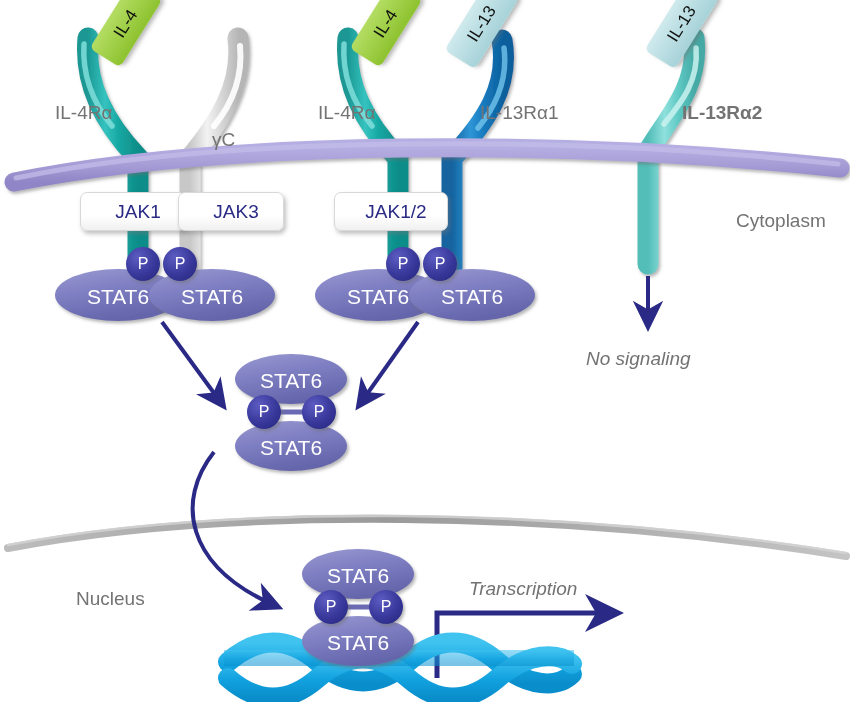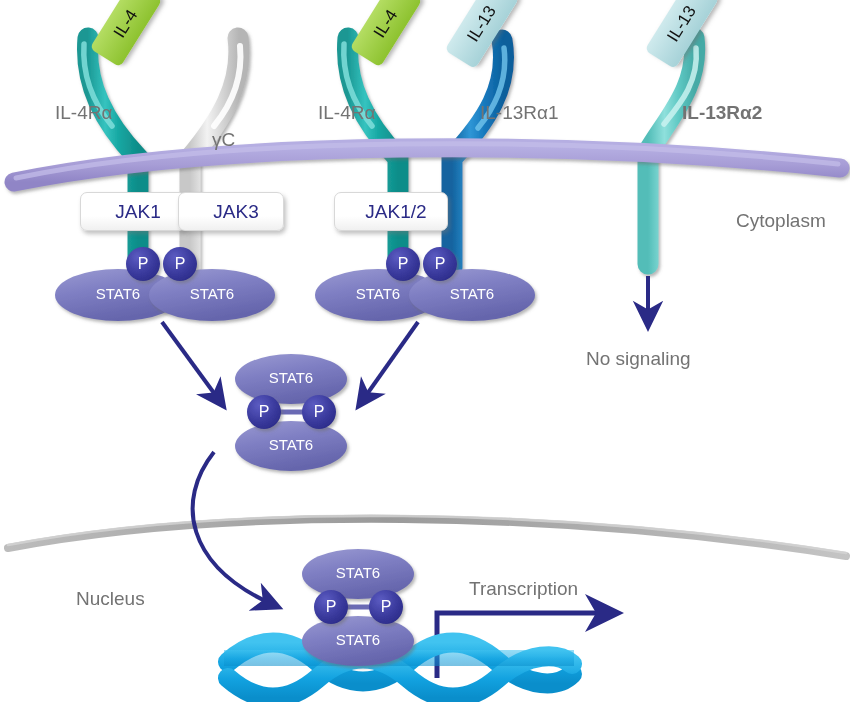--- a/index.html
+++ b/index.html
@@ -2,29 +2,29 @@
 <html><head>
 <meta charset="utf-8">
 <style>
   html,body{margin:0;padding:0;background:#fff;}
   body{font-family:"Liberation Sans",sans-serif;}
   #stage{position:relative;width:850px;height:702px;background:#ffffff;overflow:hidden;}
   #stage svg.layer{position:absolute;left:0;top:0;width:850px;height:702px;}
   .lbl{position:absolute;color:#737373;font-family:"Liberation Sans",sans-serif;white-space:nowrap;}
   .lbl-recept{font-size:19px;}
   .lbl-compart{font-size:19px;}
-  .lbl-note{font-size:19px;}
+  .lbl-note{font-size:19px;font-style:italic;}
   .jakbox{position:absolute;background:linear-gradient(180deg,#ffffff 0%,#ffffff 62%,#f0f0f0 100%);
           border:1px solid #d8d8d8;border-radius:7px;
           box-shadow:2px 3px 4px rgba(120,120,120,0.45);
           color:#2a2a86;font-size:19px;display:flex;align-items:center;justify-content:center;padding-left:10px;}
   .ligand{position:absolute;border-radius:6px;display:flex;align-items:center;justify-content:center;
           color:#111;font-size:17px;box-shadow:2px 3px 4px rgba(110,110,110,0.5);}
   .ligand span{display:block;}
-  .statlbl{position:absolute;color:#ffffff;font-size:15px;white-space:nowrap;
+  .statlbl{position:absolute;color:#ffffff;font-size:21px;white-space:nowrap;
            text-align:center;pointer-events:none;}
   .plbl{position:absolute;color:#ffffff;font-size:16px;white-space:nowrap;text-align:center;pointer-events:none;}
 </style>
 </head>
 <body>
 
 <div id="stage">
 
   <svg class="layer" viewBox="0 0 850 702">
     <defs>

